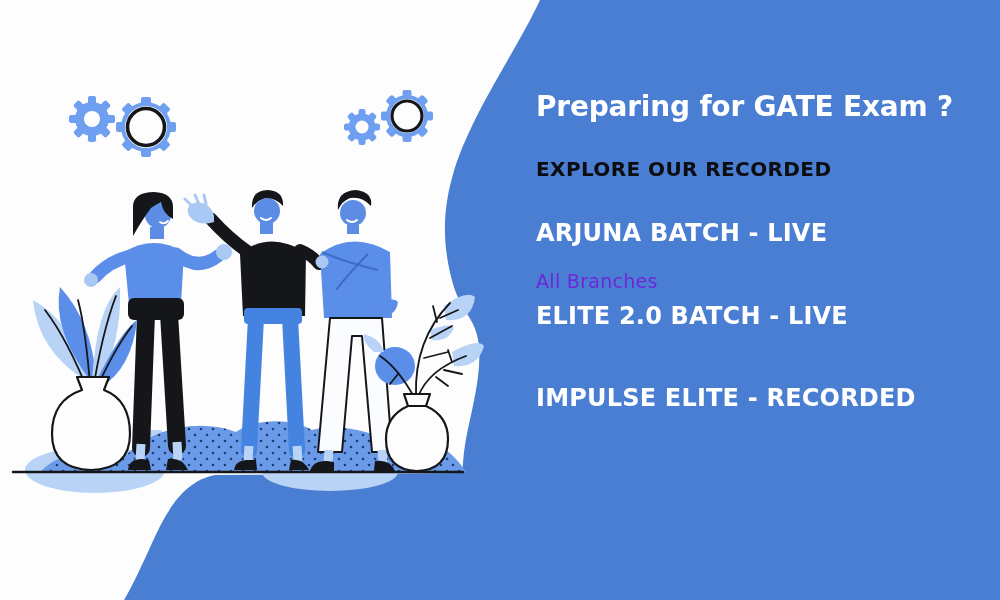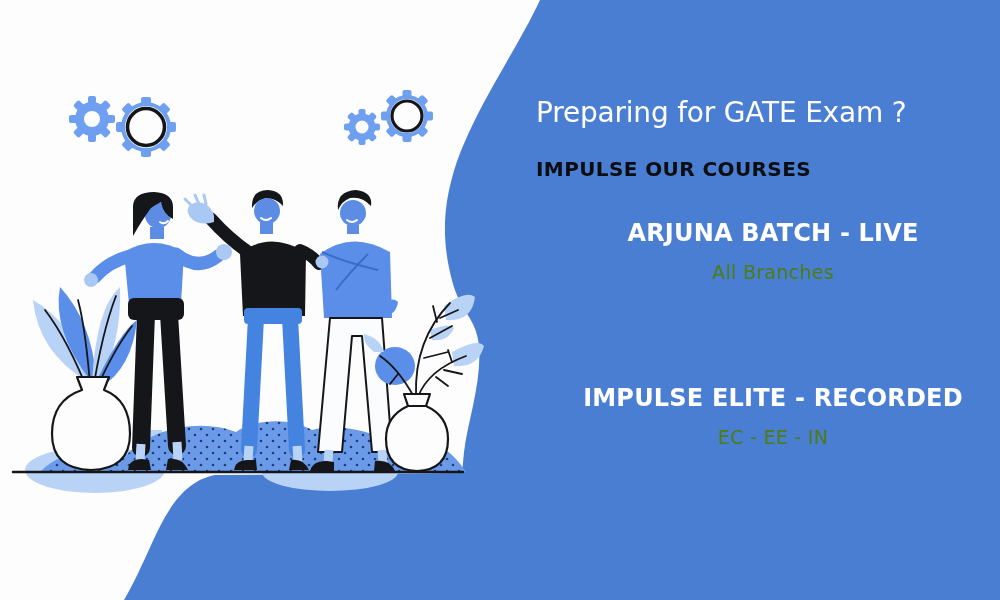--- a/index.html
+++ b/index.html
@@ -4,36 +4,36 @@
 <style>
   html,body{margin:0;padding:0;background:#dfe3ea;}
   .stage{
     position:relative;width:1000px;height:600px;overflow:hidden;
     font-family:"DejaVu Sans","Liberation Sans",sans-serif;
     -webkit-font-smoothing:antialiased;
   }
   .stage svg.bg{position:absolute;inset:0;display:block;}
   .panel{position:absolute;left:536px;top:0;width:450px;}
   .title{
-    position:absolute;left:0;top:96px;width:450px;
-    font-size:28px;font-weight:400;color:#ffffff;letter-spacing:-0.2px;
+    position:absolute;left:0;top:90px;width:450px;
+    font-size:28px;font-weight:700;color:#ffffff;letter-spacing:-0.2px;
     white-space:nowrap;
   }
   .subtitle{
     position:absolute;left:0;top:157px;
     font-size:20px;font-weight:800;color:#0c0d11;letter-spacing:0.4px;
     white-space:nowrap;
   }
-  .course{position:absolute;left:12px;width:450px;text-align:center;}
+  .course{position:absolute;left:0;width:450px;}
   .course .name{
     font-size:24px;font-weight:800;color:#ffffff;line-height:29px;
     letter-spacing:0.2px;white-space:nowrap;
   }
   .course .detail{
-    margin-top:13px;font-size:19px;font-weight:400;color:#4d7c0f;
+    margin-top:22px;font-size:19px;font-weight:400;color:#6d28d9;
     letter-spacing:0.3px;white-space:nowrap;
   }
   .c1{top:219px}.c2{top:302px}.c3{top:384px}.c4{top:472px}
 </style>
 </head>
 <body>
 
 <div class="stage">
 
   <svg class="bg" viewBox="0 0 1000 600" aria-hidden="true">
@@ -192,28 +192,28 @@
         <path d="M93,397 Q112,352 132,326"></path>
       </g>
       <path d="M77,377 L109,377 L104,390 Q130,400 130,434 Q130,469 91,470 Q52,469 52,434 Q52,400 82,390 Z" fill="#fdfdfe" stroke="#15161a" stroke-width="2.2" stroke-linejoin="round"></path>
     </g>
 
     <circle cx="91" cy="280" r="7" fill="#aac8f4"></circle>
   </svg>
 
   <div class="panel">
     <div class="title">Preparing for GATE Exam ?</div>
-    <div class="subtitle">IMPULSE OUR COURSES</div>
+    <div class="subtitle">EXPLORE OUR RECORDED</div>
 
     <div class="course c1">
       <div class="name">ARJUNA BATCH - LIVE</div>
       <div class="detail">All Branches</div>
     </div>
     <div class="course c2">
+      <div class="name">ELITE 2.0 BATCH - LIVE</div>
     </div>
     <div class="course c3">
       <div class="name">IMPULSE ELITE - RECORDED</div>
-      <div class="detail">EC - EE - IN</div>
     </div>
     <div class="course c4">
     </div>
   </div>
 </div>
 
 </body></html>

